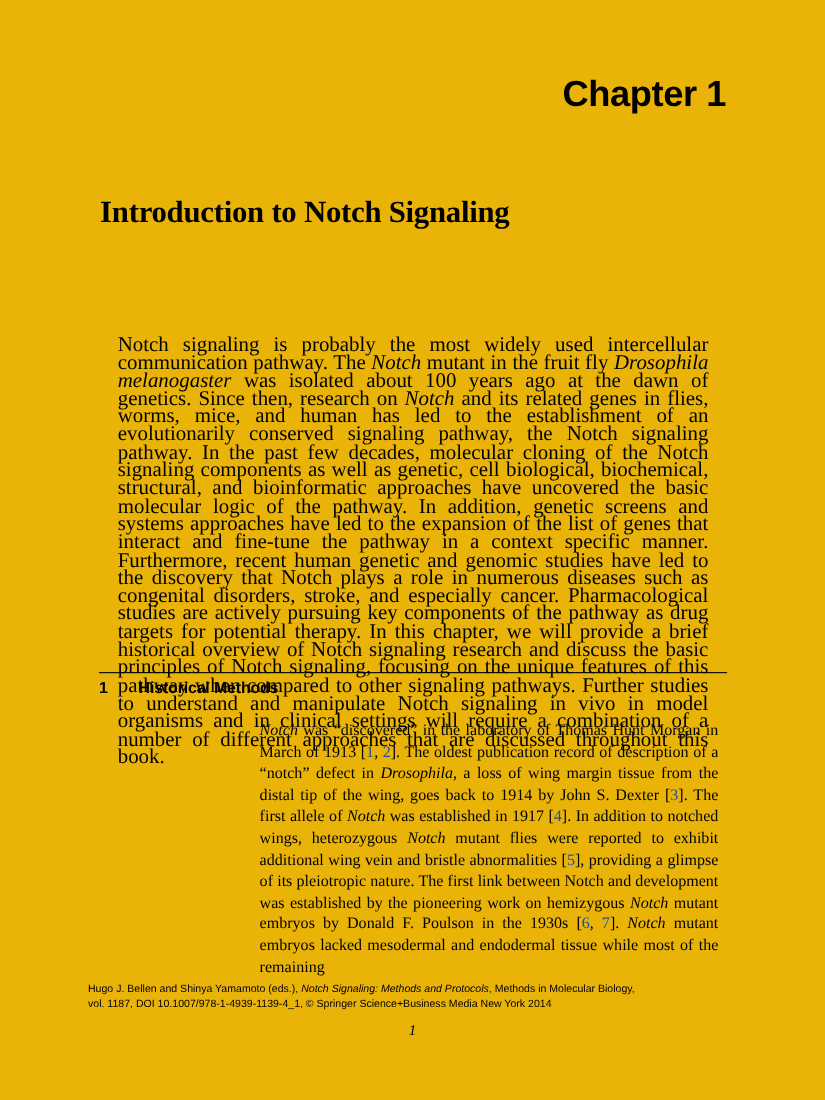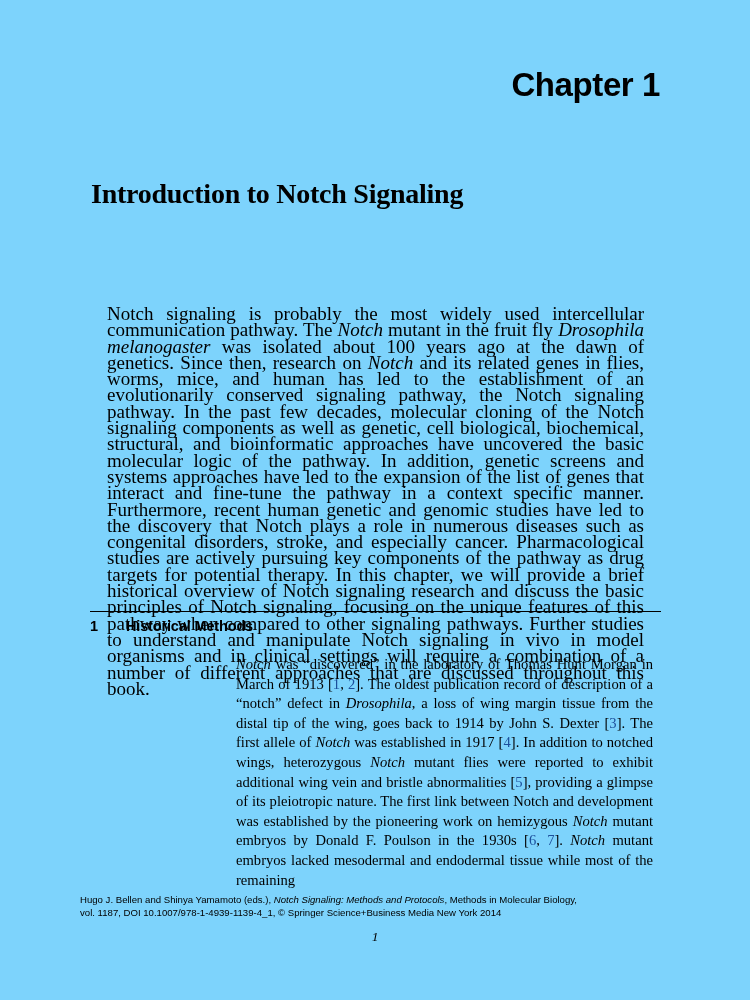--- a/index.html
+++ b/index.html
@@ -13,21 +13,21 @@
     position: relative;
     overflow: hidden;
     font-family: "Liberation Serif", serif;
     color: #000000;
     -webkit-font-smoothing: antialiased;
   }
 
   .page {
     position: absolute;
     inset: 0;
-    background: #7dd3fc;
+    background: #eab308;
   }
 
   
   .chapter-head {
     position: absolute;
     top: 68px;
     left: 90px;
     right: 90px;
     text-align: right;
     font-family: "Liberation Sans", sans-serif;

